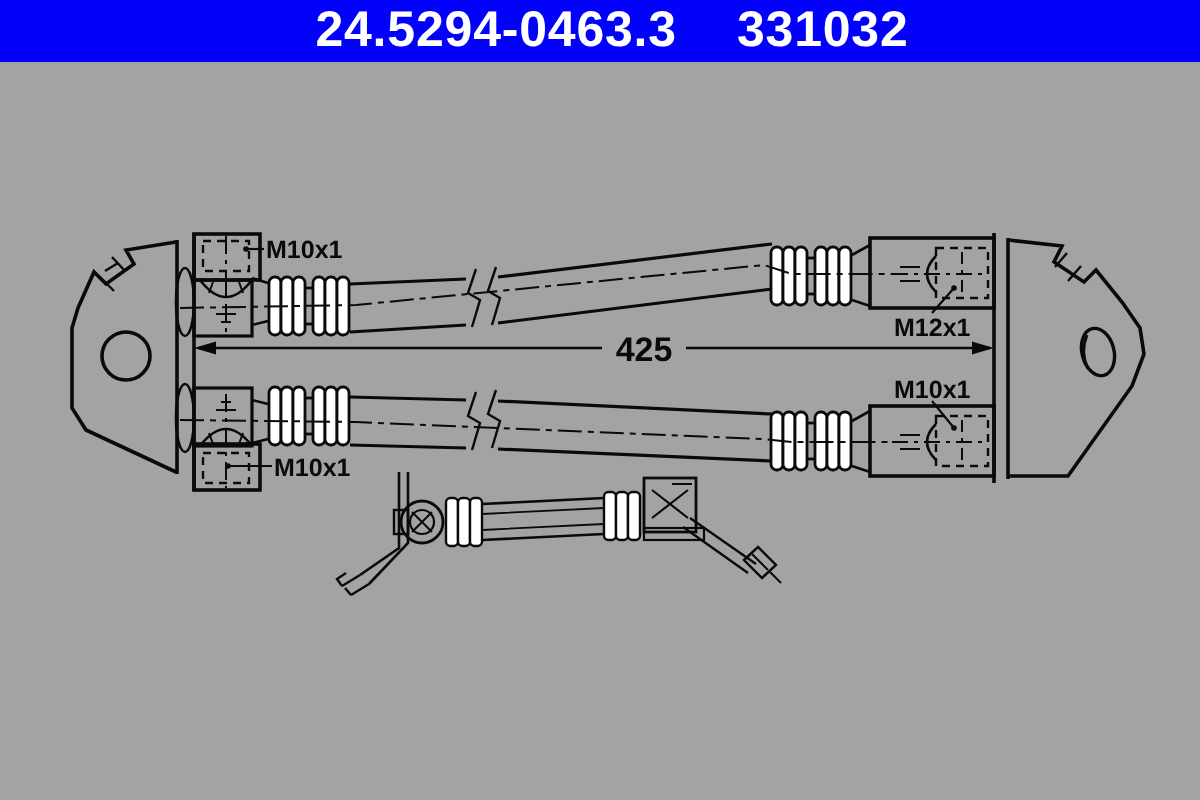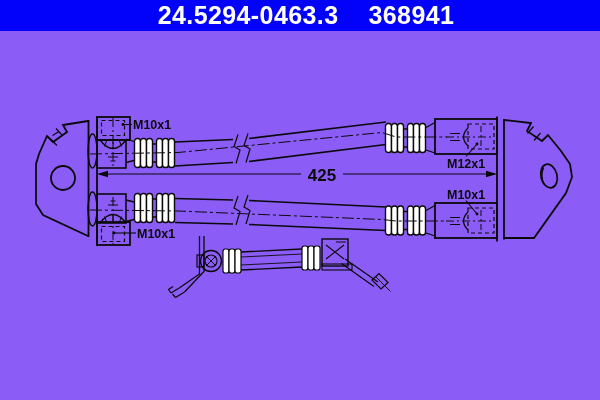--- a/index.html
+++ b/index.html
@@ -1,33 +1,33 @@
 <!DOCTYPE html>
 <html><head>
 <meta charset="utf-8">
 <style>
   *{margin:0;padding:0;box-sizing:border-box}
   html,body{width:600px;height:400px;background:#fff;font-family:"Liberation Sans",sans-serif}
-  .screen{position:relative;width:600px;height:400px;background:#8b5cf6;overflow:hidden}
+  .screen{position:relative;width:600px;height:400px;background:#a3a3a3;overflow:hidden}
   .header{height:31px;background:#0202fa;display:flex;align-items:center;justify-content:center;gap:30px;padding-left:12px}
   .header span{color:#fff;font-weight:bold;font-size:25px;letter-spacing:.4px;line-height:1}
   svg{display:block}
   svg text{font-family:"Liberation Sans",sans-serif;font-weight:bold;fill:#0a0a0a}
   .lbl{font-size:12.5px}
   .dim{font-size:17px}
   .ln{stroke:#0a0a0a;fill:none}
 </style>
 </head>
 <body>
 
 <div class="screen">
 
   <div class="header">
     <span>24.5294-0463.3</span>
-    <span>368941</span>
+    <span>331032</span>
   </div>
 
   <svg width="600" height="369" viewBox="0 31 600 369">
     <defs>
       <g id="bellows" stroke="#0a0a0a" stroke-width="1.4" fill="#fff">
         <rect x="0.5" y="0.5" width="6" height="29" rx="2.8"></rect>
         <rect x="6.5" y="0.5" width="6" height="29" rx="2.8"></rect>
         <rect x="12.5" y="0.5" width="6" height="29" rx="2.8"></rect>
         <line x1="18.5" y1="6" x2="22.5" y2="6"></line>
         <line x1="18.5" y1="24" x2="22.5" y2="24"></line>

